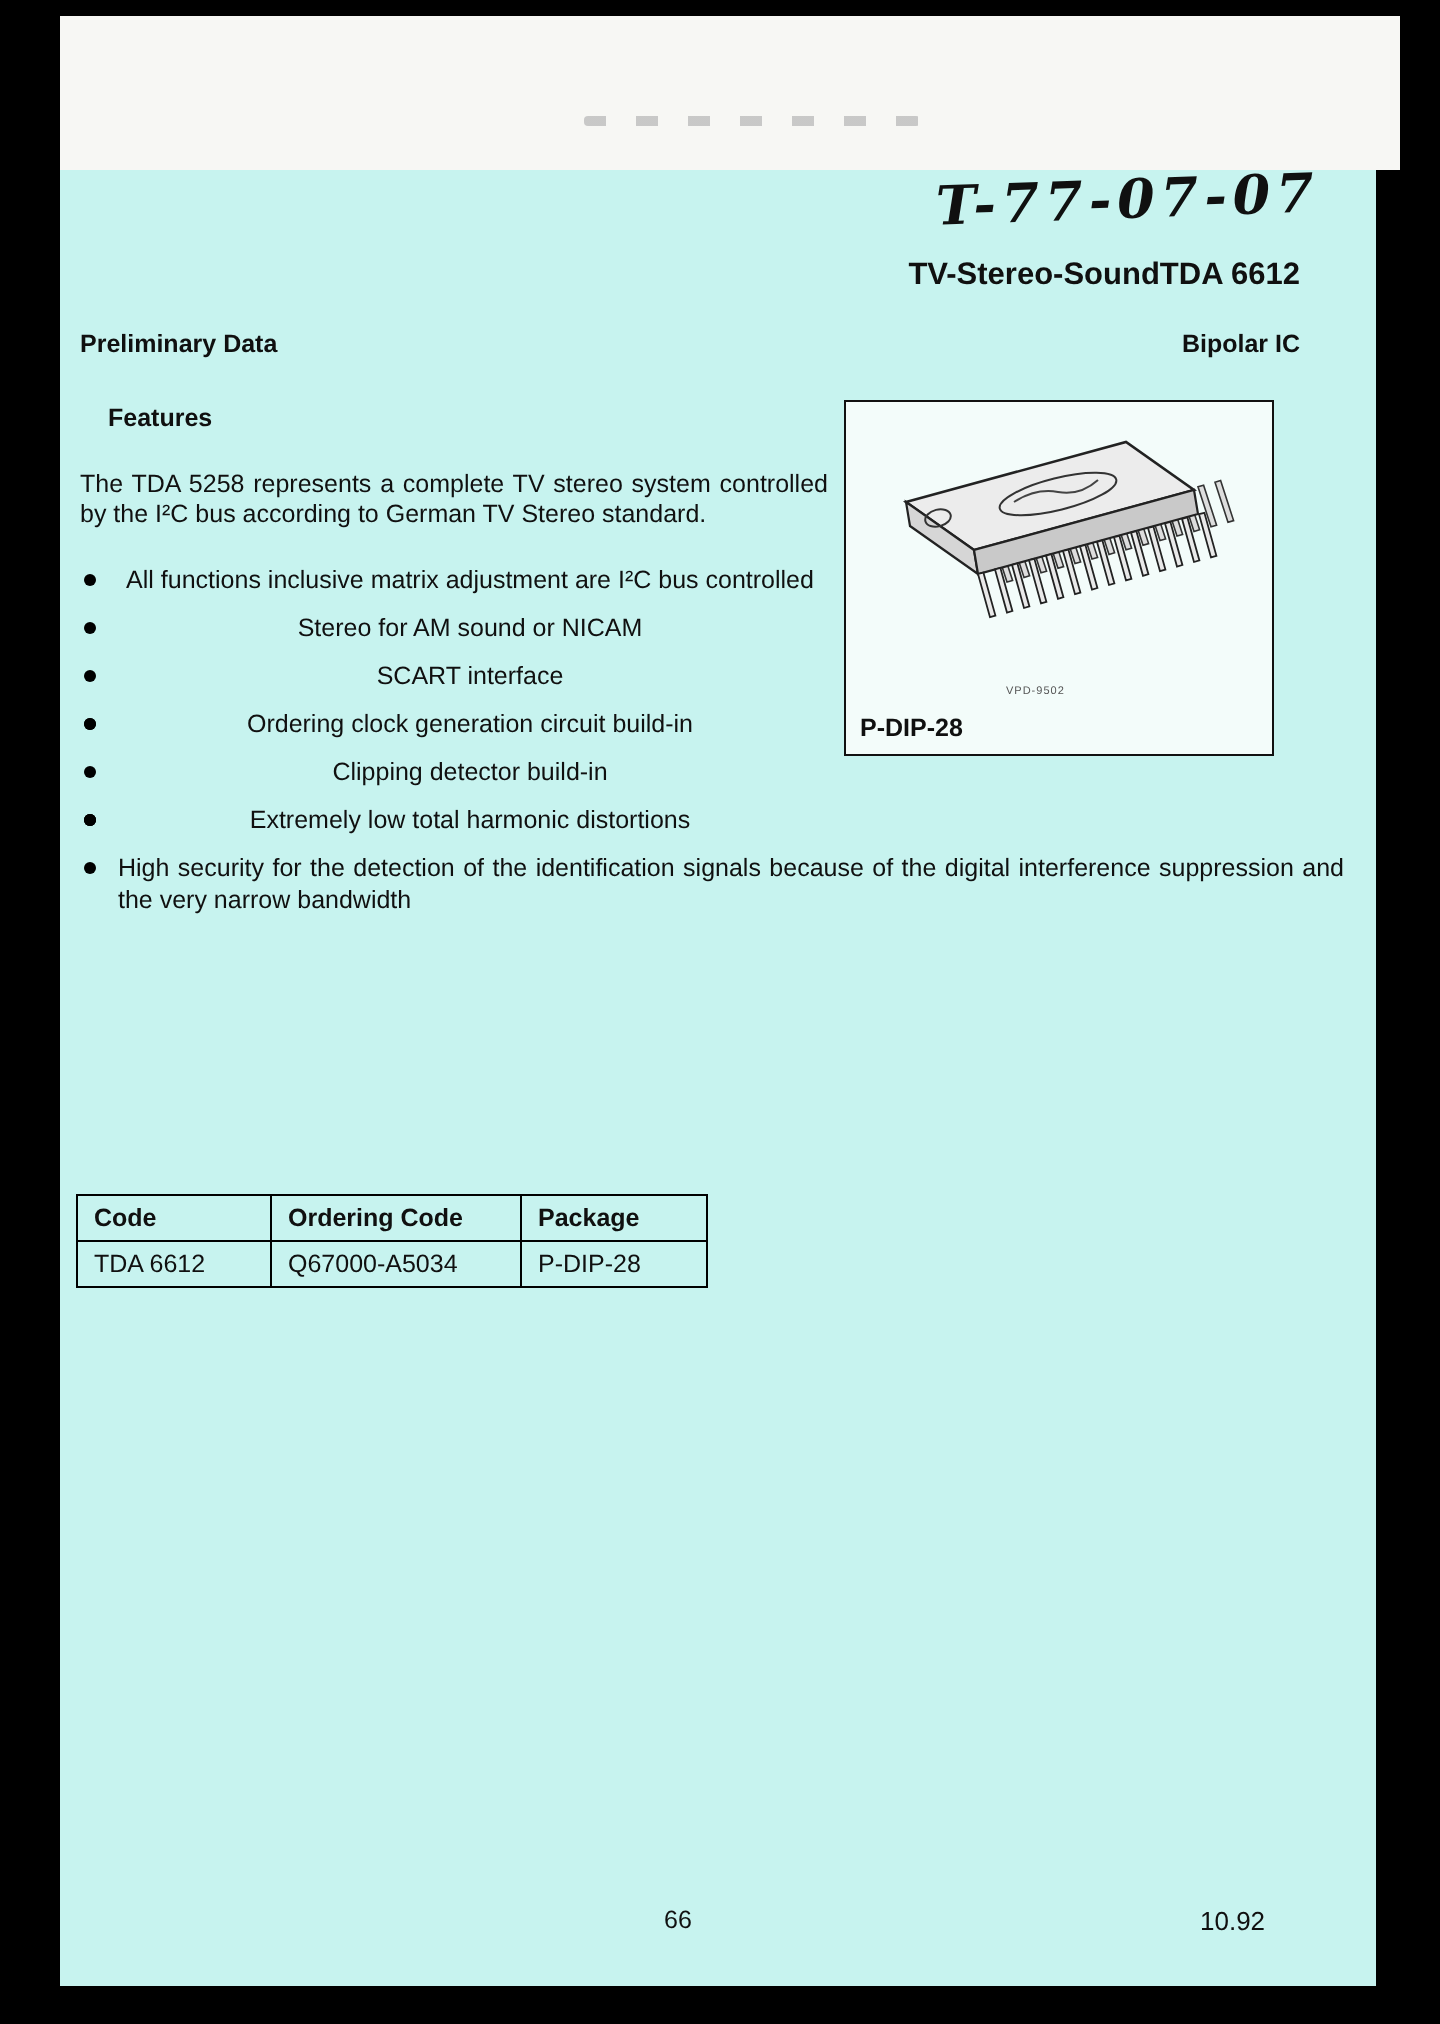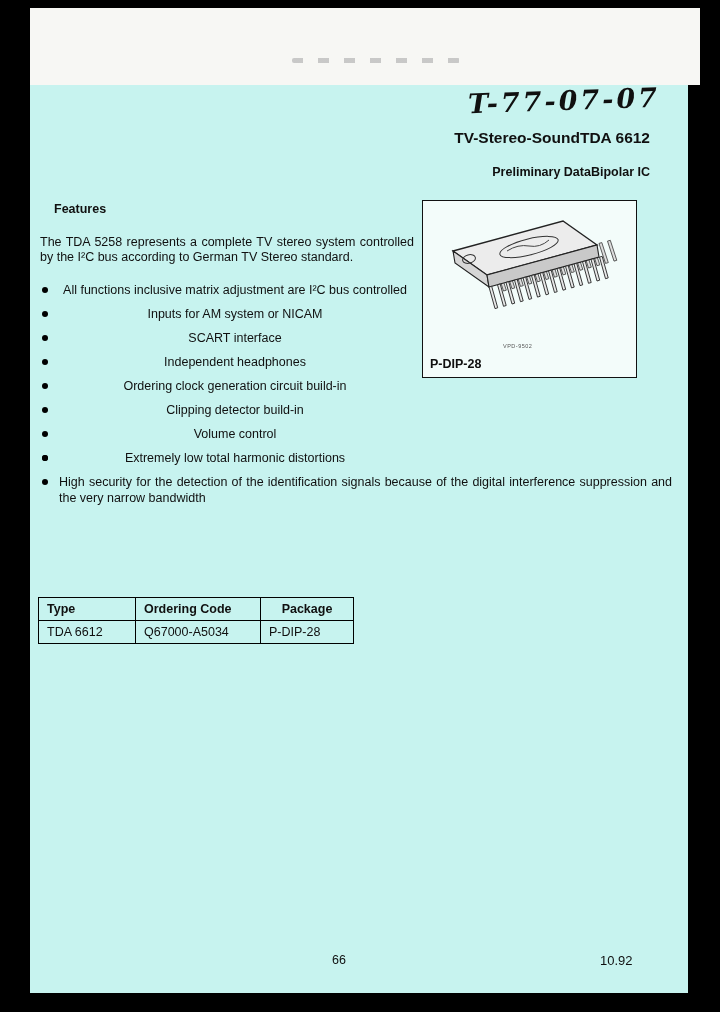--- a/index.html
+++ b/index.html
@@ -32,21 +32,21 @@
     transform:rotate(-2deg);
     white-space:nowrap;
   }
   .header-row{
     position:absolute;left:10px;right:38px;top:44px;
     display:flex;justify-content:flex-end;align-items:baseline;
     font-weight:700;font-size:15.5px;
   }
   .subheader-row{
     position:absolute;left:10px;right:38px;top:80px;
-    display:flex;justify-content:flex-end;align-items:baseline;
+    display:flex;justify-content:space-between;align-items:baseline;
     font-weight:700;font-size:12.5px;
   }
   .features-heading{
     position:absolute;left:24px;top:117px;
     font-weight:700;font-size:12.5px;
   }
   .intro{
     position:absolute;left:10px;top:137px;width:374px;
     font-size:12.5px;line-height:15.5px;text-align:justify;
   }
@@ -86,21 +86,21 @@
   }
   table.order th, table.order td{
     border:1.6px solid #000;
     padding:3px 8px;height:16px;
     text-align:left;vertical-align:middle;
     background:transparent;white-space:nowrap;
   }
   table.order th{font-weight:700;}
   table.order .c1{width:80px;}
   table.order .c2{width:108px;}
-  table.order .c3{width:76px;text-align:center;}
+  table.order .c3{width:76px;}
   .page-number{
     position:absolute;left:302px;top:868px;font-size:12.5px;
   }
   .date-code{
     position:absolute;left:570px;top:868px;font-size:13px;
   }
 </style>
 </head>
 <body>
 
@@ -126,41 +126,39 @@
 
   <p class="intro">The TDA 5258 represents a complete TV stereo system controlled by the I²C bus according to German TV Stereo standard.</p>
 
   <ul class="features">
     <li>
         <span class="dot"></span>
         <span class="btxt">All functions inclusive matrix adjustment are I²C bus controlled</span>
       </li>
     <li>
         <span class="dot"></span>
-        <span class="btxt">Inputs for AM system or NICAM</span>
+        <span class="btxt">Stereo for AM sound or NICAM</span>
       </li>
     <li>
         <span class="dot"></span>
         <span class="btxt">SCART interface</span>
       </li>
     <li>
         <span class="dot"></span>
-        <span class="btxt">Independent headphones</span>
       </li>
     <li>
         <span class="dot"></span>
         <span class="btxt">Ordering clock generation circuit build-in</span>
       </li>
     <li>
         <span class="dot"></span>
         <span class="btxt">Clipping detector build-in</span>
       </li>
     <li>
         <span class="dot"></span>
-        <span class="btxt">Volume control</span>
       </li>
     <li>
         <span class="dot"></span>
       </li>
     <li>
         <span class="dot"></span>
         <span class="btxt">Extremely low total harmonic distortions</span>
       </li>
     <li class="wide">
         <span class="dot"></span>
@@ -214,21 +212,21 @@
         <path d="M176.5 52.1 l2.7 -0.7 l6 21.5 l-2.7 0.8 z"></path>
       </g>
     </svg>
     <div class="fig-code">VPD-9502</div>
     <div class="pkg-label">P-DIP-28</div>
   </div>
 
   <table class="order">
     <thead>
       <tr>
-        <th class="c1">Type</th>
+        <th class="c1">Code</th>
         <th class="c2">Ordering Code</th>
         <th class="c3">Package</th>
       </tr>
     </thead>
     <tbody>
       <tr>
         <td>TDA 6612</td>
         <td>Q67000-A5034</td>
         <td>P-DIP-28</td>
       </tr>

